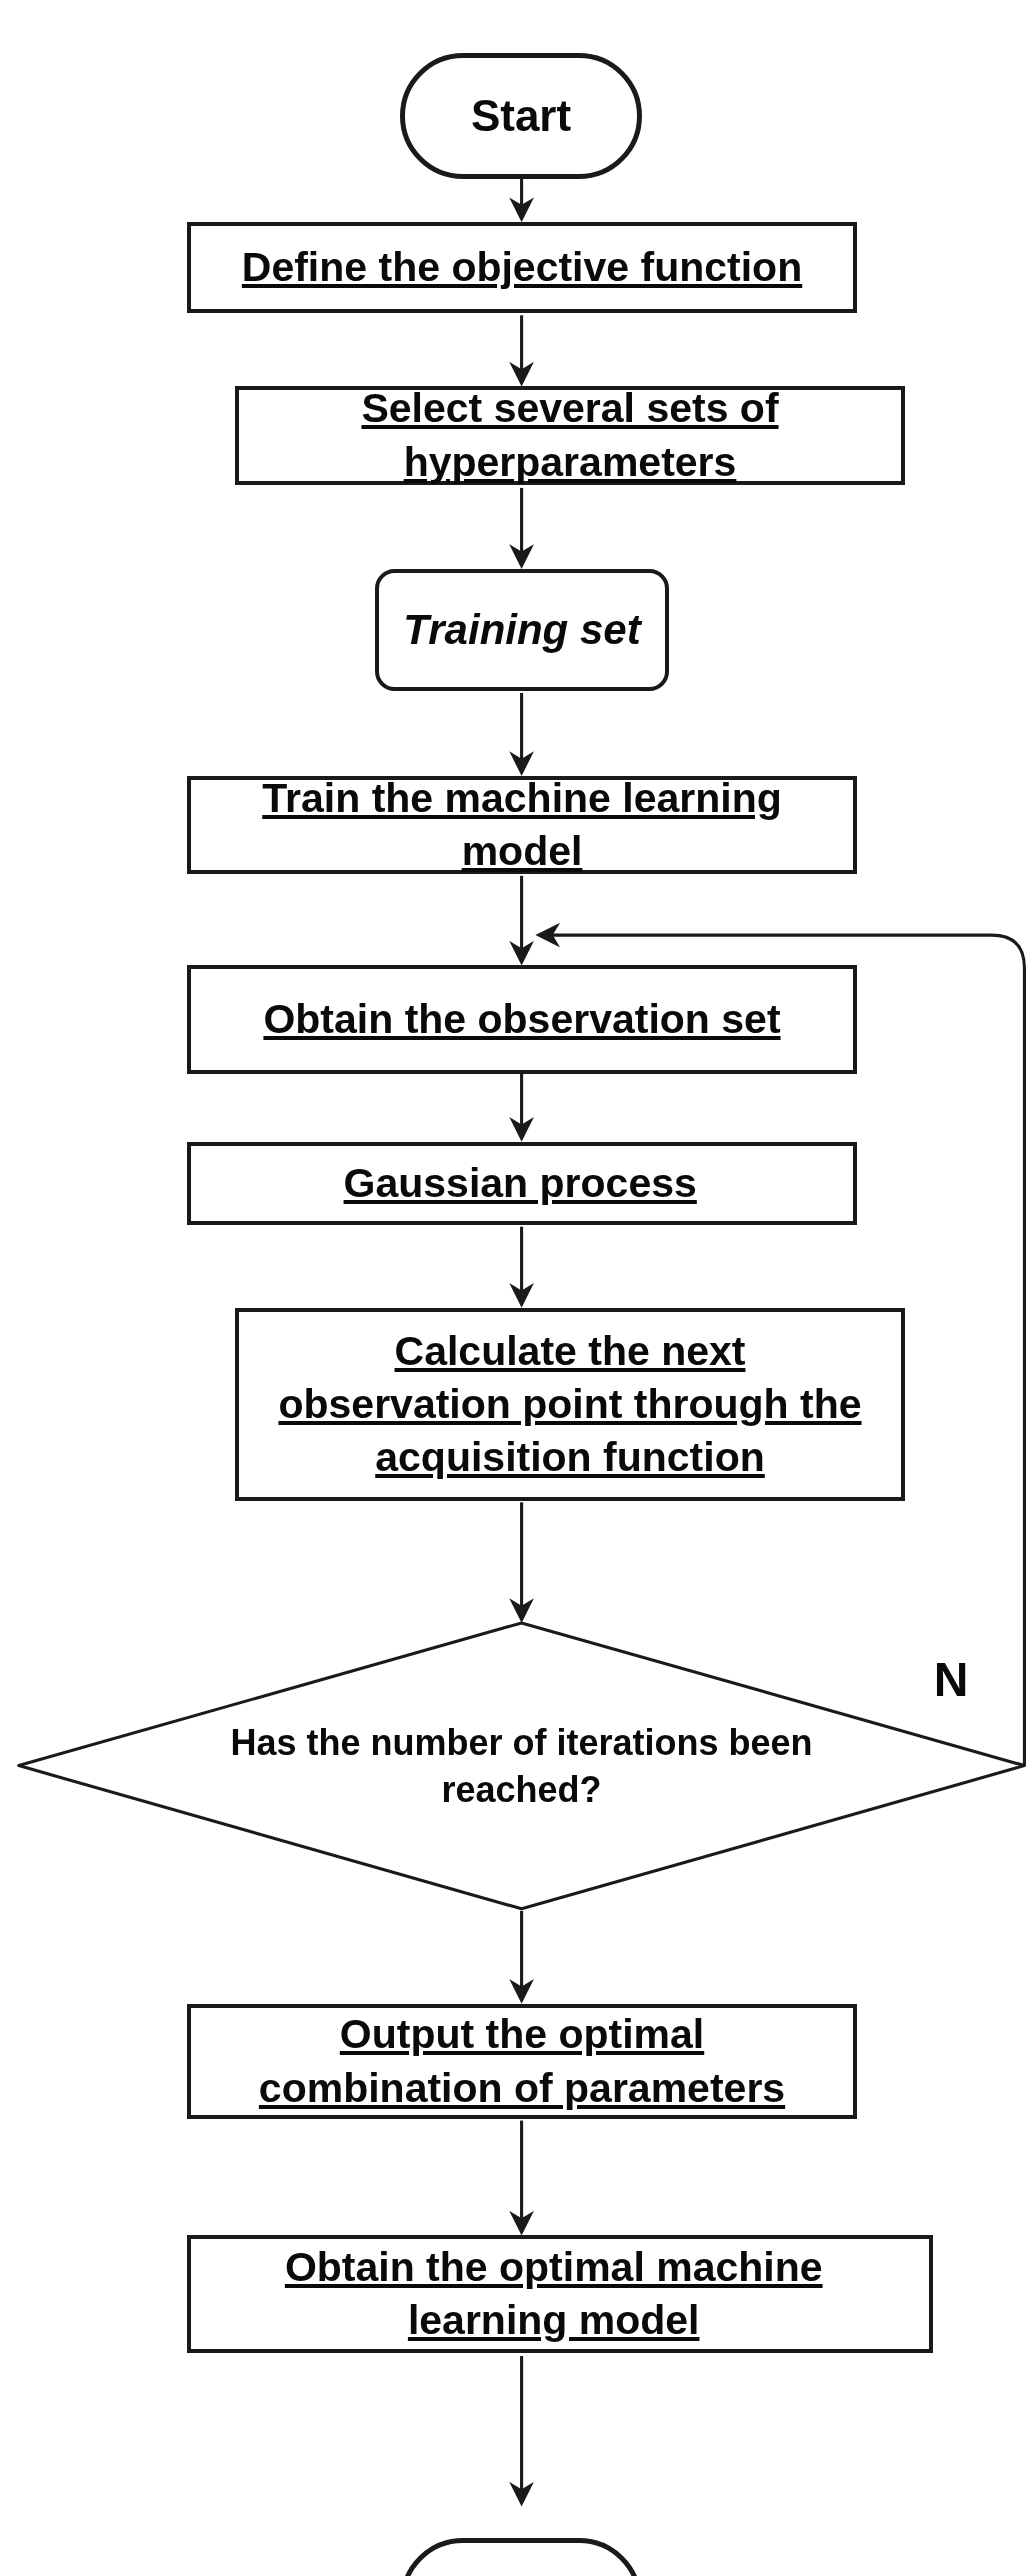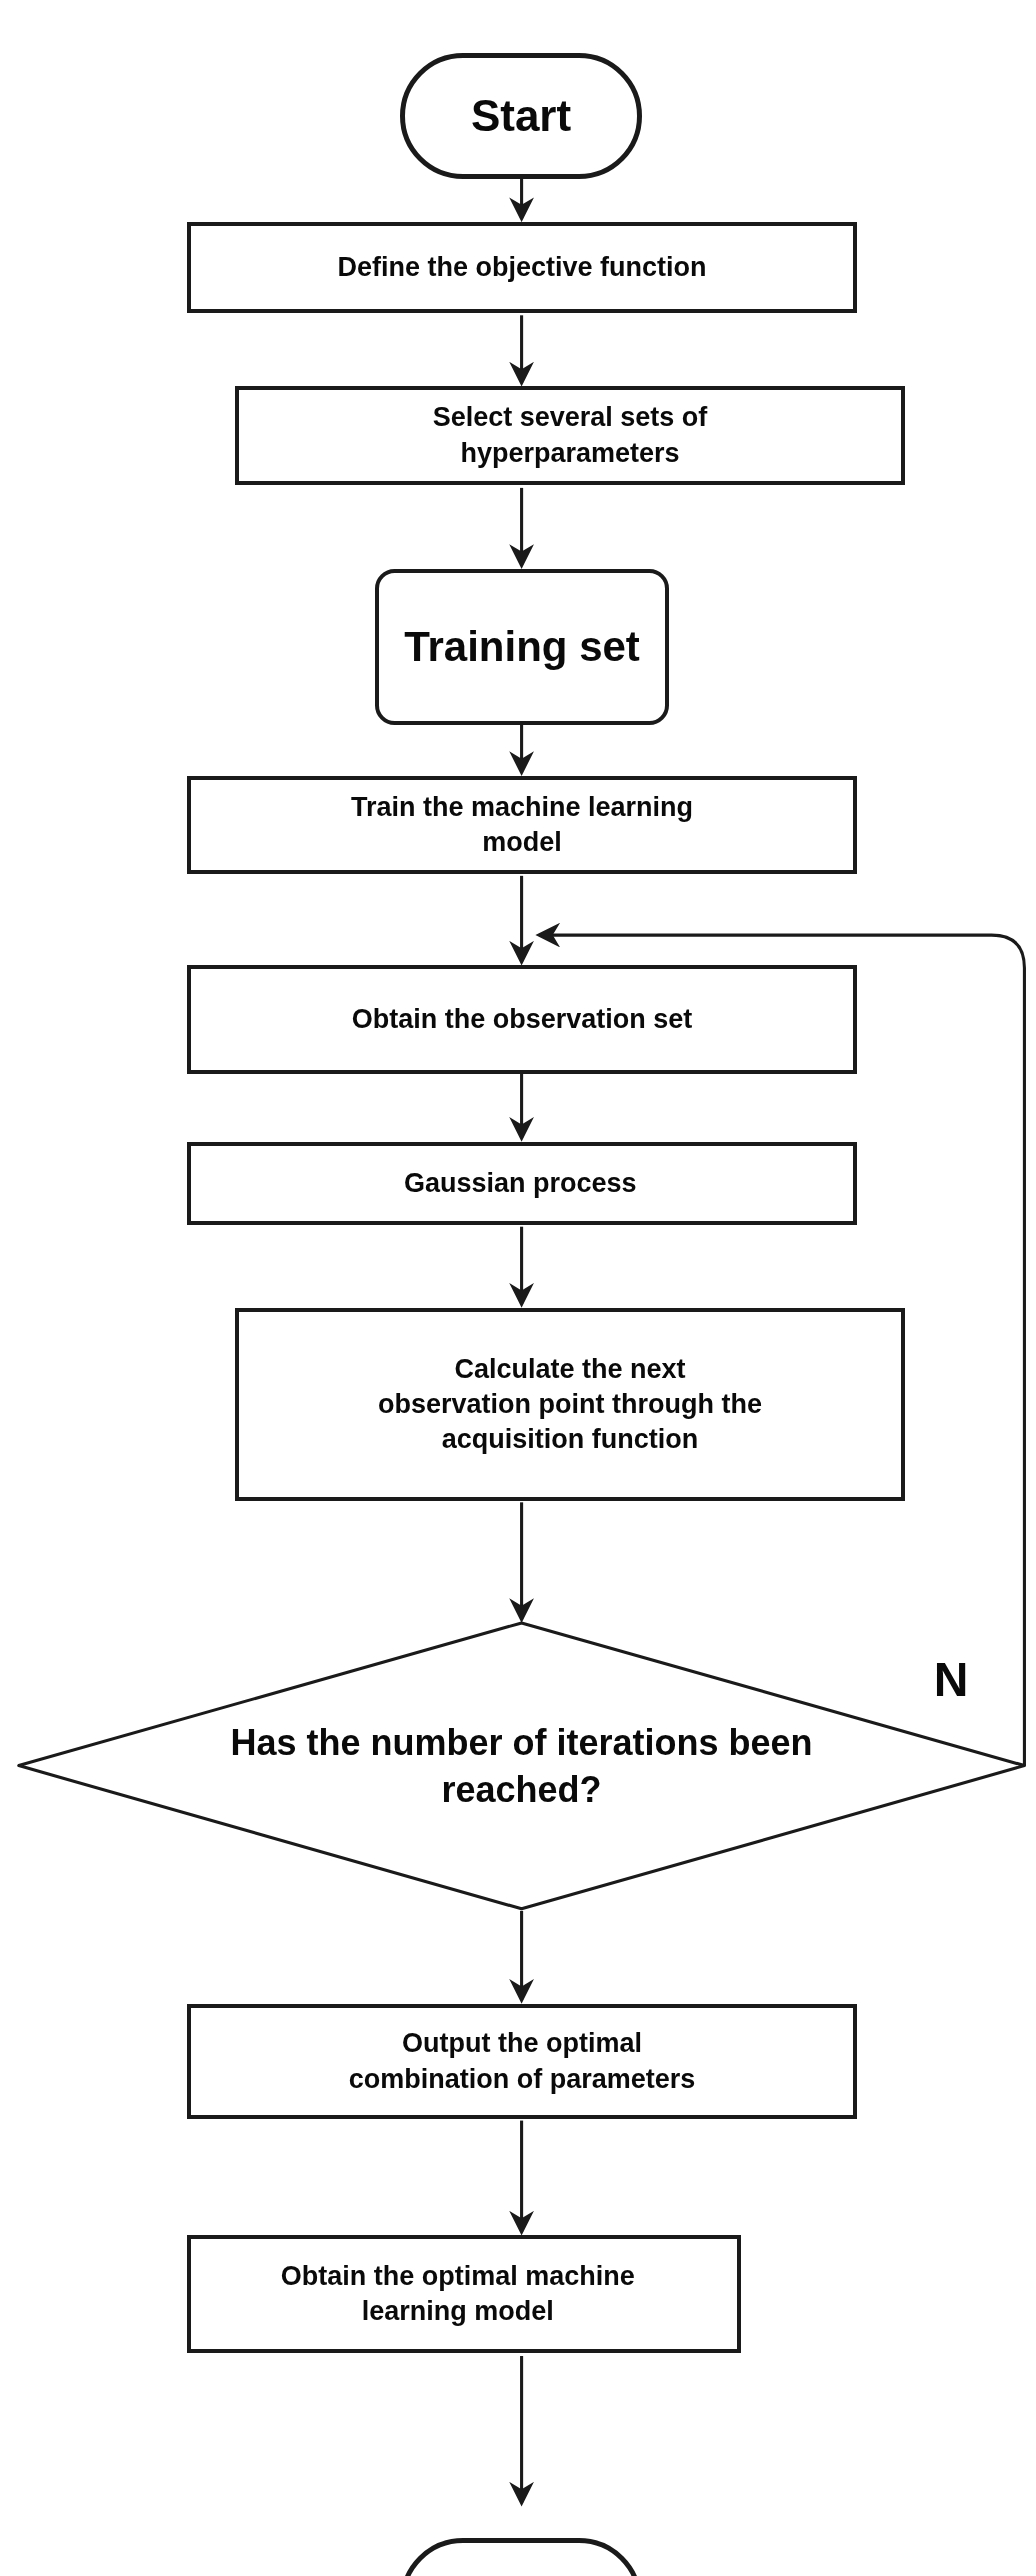--- a/index.html
+++ b/index.html
@@ -17,21 +17,21 @@
     display: flex;
     align-items: center;
     justify-content: center;
     text-align: center;
     background: #ffffff;
     box-sizing: border-box;
     font-weight: bold;
     white-space: pre-line;
     line-height: 1.3;
   }
-  .rect    { border: 4.6px solid #1a1a1a; font-size: 27px; padding: 0 20.6px; }
+  .rect    { border: 4.6px solid #1a1a1a; font-size: 41px; padding: 0 20.6px; text-decoration: underline; }
   .stadium { border: 5.2px solid #1a1a1a; border-radius: 63px; font-size: 44px; margin-top: 32px; }
   .rounded { border: 4.6px solid #1a1a1a; border-radius: 19.6px; font-size: 42px; }
   .overlay { background: transparent; border: none; font-size: 36px; }
   .branch-label {
     position: absolute;
     display: flex;
     align-items: center;
     justify-content: center;
     font-weight: bold;
     font-size: 48px;
@@ -67,21 +67,21 @@
     <polygon points="1012,3150 1988,3427 1012,3705 36,3427" fill="#ffffff" stroke="#1a1a1a" stroke-width="6" stroke-linejoin="round"></polygon>
   </svg>
 
   <div class="node stadium" style="left:400px; top:20.6px;  width:242px; height:126px;">Start</div>
 
   <div class="node rect" style="left:187px; top:222px; width:670px; height:91px;">Define the objective function</div>
 
   <div class="node rect" style="left:187px; top:386px; width:670px; height:99px;margin-left:48px;">Select several sets of
 hyperparameters</div>
 
-  <div class="node rounded" style="left:375px; top:569px; width:294px; height:156px;">Training set</div>
+  <div class="node rounded" style="left:375px; top:569px; width:294px; height:122px;font-style:italic;">Training set</div>
 
   <div class="node rect" style="left:187px; top:776px; width:670px; height:98px;">Train the machine learning
 model</div>
 
   <div class="node rect" style="left:187px; top:965px; width:670px; height:109px;">Obtain the observation set</div>
 
   <div class="node rect" style="left:187px; top:1142px; width:670px; height:83px;padding-left:17px;">Gaussian process</div>
 
   <div class="node rect" style="left:187px; top:1308px; width:670px; height:193px;margin-left:48px;">Calculate the next
 observation point through the
@@ -90,19 +90,19 @@
   <div class="node overlay" style="left:129px; top:1677px; width:785px; height:180px;">Has the number of iterations been
 reached?</div>
 
   <div class="branch-label" style="left:920px; top:1646px; width:62px; height:67px;">N</div>
 
   <div class="branch-label" style="left:556px; top:2038px; width:62px; height:67px;">Y</div>
 
   <div class="node rect" style="left:187px; top:2004px; width:670px; height:115px;">Output the optimal
 combination of parameters</div>
 
-  <div class="node rect" style="left:187px; top:2235px; width:554px; height:118px;padding-left:8px;">Obtain the optimal machine
+  <div class="node rect" style="left:187px; top:2235px; width:746px; height:118px;padding-left:8px;">Obtain the optimal machine
 learning model</div>
 
   <div class="node stadium" style="left:400px; top:2506px; width:242px; height:129px;">End</div>
 
 </div>
 
 
 </body></html>

